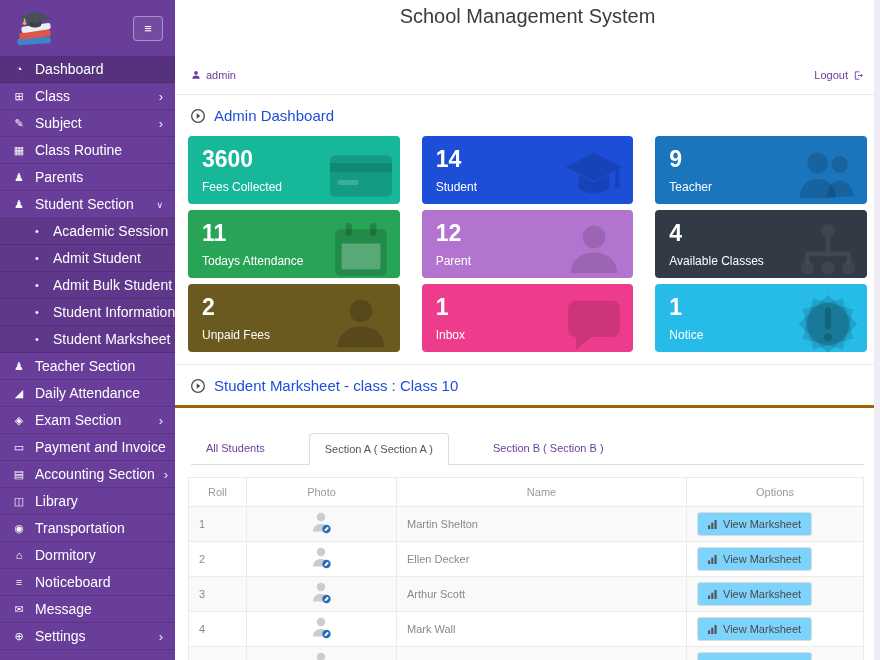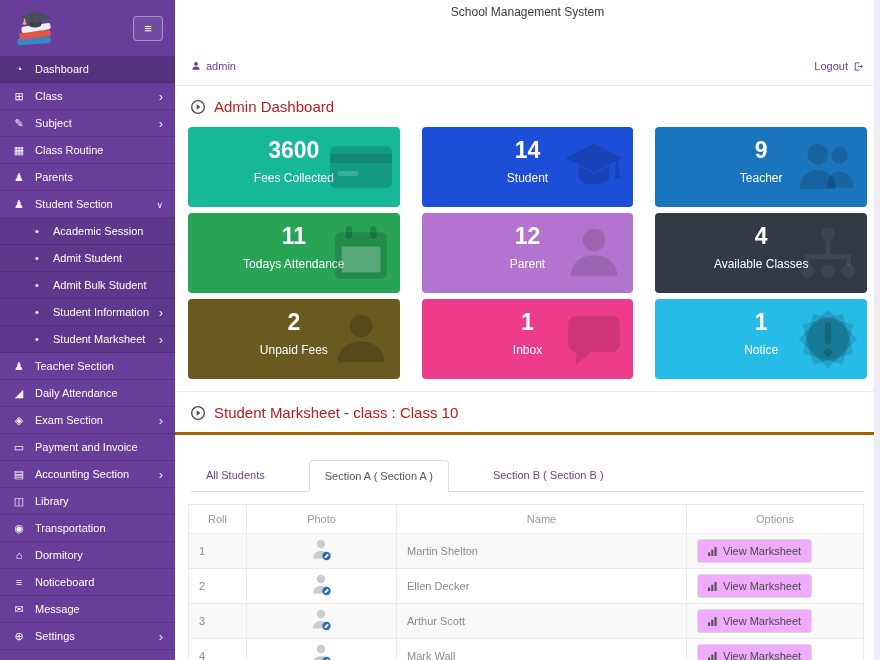--- a/index.html
+++ b/index.html
@@ -6,73 +6,73 @@
   html,body { width:880px; height:660px; overflow:hidden; }
   body { font-family:"Liberation Sans", sans-serif; background:#ffffff; }
   .app { display:flex; width:880px; height:660px; }
 
   
   .sidebar { width:175px; flex-shrink:0; background:#693e9a; color:#fff; overflow:hidden; }
   .sb-head { height:56px; display:flex; align-items:center; justify-content:space-between; padding:0 12px; }
   .hamburger { width:30px; height:25px; border:1px solid rgba(255,255,255,.4); border-radius:4px;
                background:rgba(255,255,255,.07); color:#fff; display:flex; align-items:center;
                justify-content:center; font-size:13px; cursor:pointer; }
-  .menu { list-style:none; font-size:11px; }
+  .menu { list-style:none; font-size:14px; }
   .menu-item { display:flex; align-items:center; gap:9px; padding:0 12px; height:27px;
                border-bottom:1px solid rgba(0,0,0,.14); cursor:pointer; white-space:nowrap; }
   .menu-item.active { background:rgba(0,0,0,.18); }
   .menu-item.sub { background:rgba(0,0,0,.09); padding-left:30px; }
   .mi { width:14px; text-align:center; font-size:11px; opacity:.95; flex-shrink:0; }
   .chev { margin-left:auto; font-size:10px; opacity:.9; }
   .ico-dashboard::before{content:"◔";} .ico-sitemap::before{content:"⊞";}
   .ico-subject::before{content:"✎";}  .ico-calendar::before{content:"▦";}
   .ico-user::before{content:"♟";}     .ico-users::before{content:"♟";}
   .ico-chart::before{content:"◢";}    .ico-exam::before{content:"◈";}
   .ico-card::before{content:"▭";}     .ico-briefcase::before{content:"▤";}
   .ico-book::before{content:"◫";}     .ico-pin::before{content:"◉";}
   .ico-home::before{content:"⌂";}     .ico-list::before{content:"≡";}
   .ico-envelope::before{content:"✉";} .ico-settings::before{content:"⊕";}
   .ico-bullet::before{content:"•";}
   .chev-r::before{content:"›"; font-size:13px;} .chev-d::before{content:"∨"; font-size:9px;}
 
   
   .main { flex:1; display:flex; flex-direction:column; overflow:hidden; position:relative; }
   .scroll-strip { position:absolute; right:0; top:0; width:6px; height:660px; background:#efecf3; }
-  .title-bar { text-align:center; padding:5px 0 1px; font-size:12px; color:#3b3b3b; }
+  .title-bar { text-align:center; padding:5px 0 1px; font-size:20px; color:#3b3b3b; }
   .admin-bar { display:flex; justify-content:space-between; align-items:center;
                padding:8px 16px 13px; border-bottom:1px solid #e9e9e9; font-size:11px; color:#6a3d9c;margin-top:32px; }
   .admin-bar .side { display:flex; align-items:center; gap:5px; cursor:pointer; }
 
   .section-head { display:flex; align-items:center; gap:8px; padding:12px 15px 11px;
-                  font-size:15px; color:#b91c1c; }
+                  font-size:15px; color:#1d4ed8; }
   .section-head svg { flex-shrink:0; }
   .marksheet-head { border-top:1px solid #ededed; border-bottom:3px solid #a16207; }
 
   
   .cards { display:grid; grid-template-columns:repeat(3,1fr); gap:6px 22px; padding:1px 13px 12px; }
-  .card { height:80px; border-radius:4px; color:#fff; position:relative; padding:11px 14px; overflow:hidden; cursor:pointer;text-align:center; }
+  .card { height:68px; border-radius:4px; color:#fff; position:relative; padding:11px 14px; overflow:hidden; cursor:pointer; }
   .card .num { font-size:23px; font-weight:bold; line-height:1.1; }
   .card .lbl { font-size:12px; margin-top:8px; }
   .card .big-ico { position:absolute; right:8px; top:9px; width:62px; height:62px; }
 
   
   .tabs-wrap { margin-top:25px; padding:0 16px; }
   .tabs { display:flex; font-size:11px; color:#6a3d9c; border-bottom:1px solid #ddd;gap:29px; }
   .tab { padding:9px 15px; cursor:pointer; }
   .tab.active { background:#fff; border:1px solid #ddd; border-bottom:1px solid #fff;
                 border-radius:4px 4px 0 0; color:#555; margin-bottom:-1px; }
 
   
   .tbl-wrap { margin:12px 16px 0 13px; }
   table { width:100%; border-collapse:collapse; font-size:11px; color:#8a8a8a; border:1px solid #e0e0e0; }
   th { text-align:center; font-weight:normal; color:#9a9a9a; padding:8px 10px; border:1px solid #ebebeb; }
   td { padding:4px 10px; border:1px solid #ebebeb; }
   tbody tr:nth-child(odd) { background:#f9f9f9; }
   td.photo { text-align:center; }
-  .btn-vm { background:#f0abfc; border:1px solid #dcdcdc; border-radius:3px; padding:5px 10px;
+  .btn-vm { background:#7dd3fc; border:1px solid #dcdcdc; border-radius:3px; padding:5px 10px;
             font-size:11px; color:#4a4a4a; display:inline-flex; align-items:center; gap:6px; cursor:pointer;
             font-family:"Liberation Sans", sans-serif; }
 </style>
 </head>
 <body>
 
 <svg width="0" height="0" style="position:absolute">
   <defs>
     <symbol id="sym-user" viewBox="0 0 24 24">
       <circle cx="12" cy="7" r="4.4"></circle>

